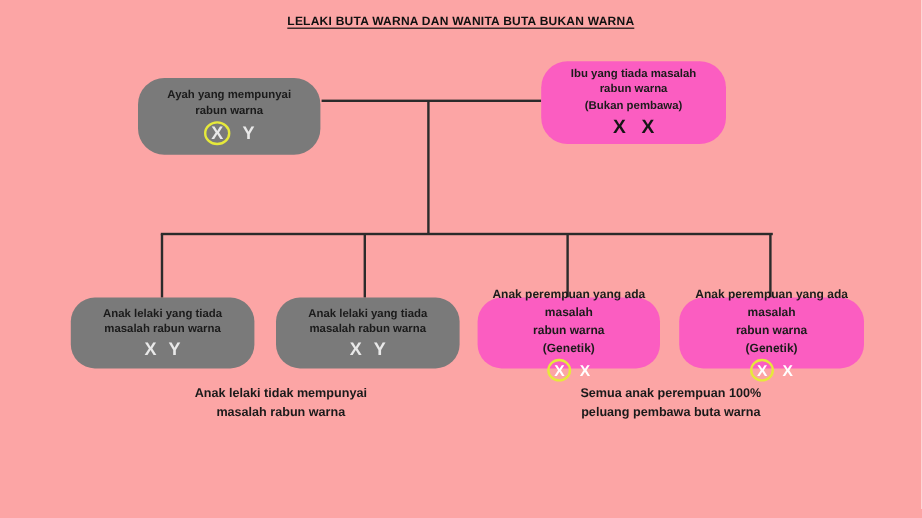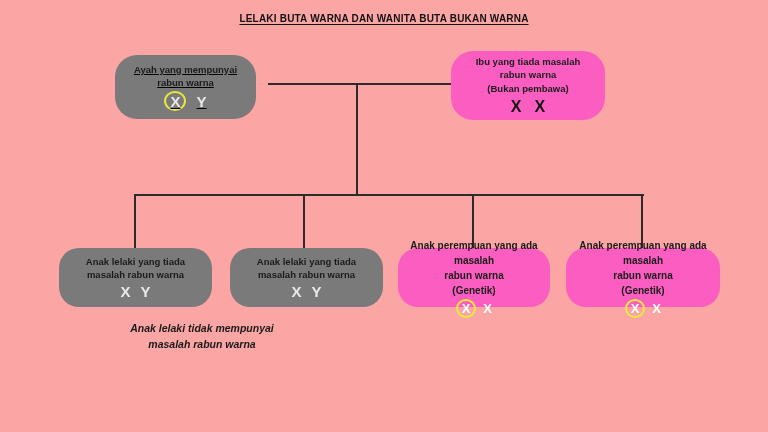--- a/index.html
+++ b/index.html
@@ -77,34 +77,34 @@
     position: absolute;
     width: 220px;
     text-align: center;
     font-size: 10.5px;
     font-weight: bold;
     line-height: 1.5;
     color: #1a1a1a;
     white-space: pre-line;
   }
   
-  .father-box  { left: 115px; top: 55px;  width: 141px; height: 64px; text-decoration: underline; }
+  .father-box  { left: 115px; top: 65px;  width: 152px; height: 64px; }
   .mother-box  { left: 451px; top: 51px;  width: 154px; height: 69px; }
   .child-1 { left: 59px;  top: 248px; width: 153px; height: 59px; border-radius: 20px; }
   .child-2 { left: 230px; top: 248px; width: 153px; height: 59px; border-radius: 20px; }
   .child-3 { left: 398px; top: 248px; width: 152px; height: 59px; border-radius: 20px; }
   .child-4 { left: 566px; top: 248px; width: 154px; height: 59px; border-radius: 20px; }
   .parent-h   { left: 268px; top: 83px;  width: 183px; height: 2px; }
   .junction-v { left: 356px; top: 84px;  width: 2px;   height: 111px; }
   .children-h { left: 134px; top: 194px; width: 510px; height: 2px; }
   .drop-1 { left: 134px; top: 195px; width: 2px; height: 53px; }
   .drop-2 { left: 303px; top: 195px; width: 2px; height: 53px; }
   .drop-3 { left: 472px; top: 195px; width: 2px; height: 53px; }
   .drop-4 { left: 641px; top: 195px; width: 2px; height: 53px; }
-  .note-left  { left: 92px; top: 321px; font-style: italic; }
+  .note-left  { left: 124px; top: 321px; }
   .note-right { left: 449px; top: 321px; }
 </style>
 </head>
 <body>
 
 <div class="canvas">
 
   <div class="title">LELAKI BUTA WARNA DAN WANITA BUTA BUKAN WARNA</div>
 
   <div class="line parent-h"></div>
@@ -167,14 +167,16 @@
 rabun warna
 (Genetik)</div>
     <div class="alleles">
       <span class="circled">X</span>
       <span>X</span>
     </div>
   </div>
 
   <div class="note note-left">Anak lelaki tidak mempunyai
 masalah rabun warna</div>
+  <div class="note note-right">Semua anak perempuan 100%
+peluang pembawa buta warna</div>
 
 </div>
 
 </body></html>

